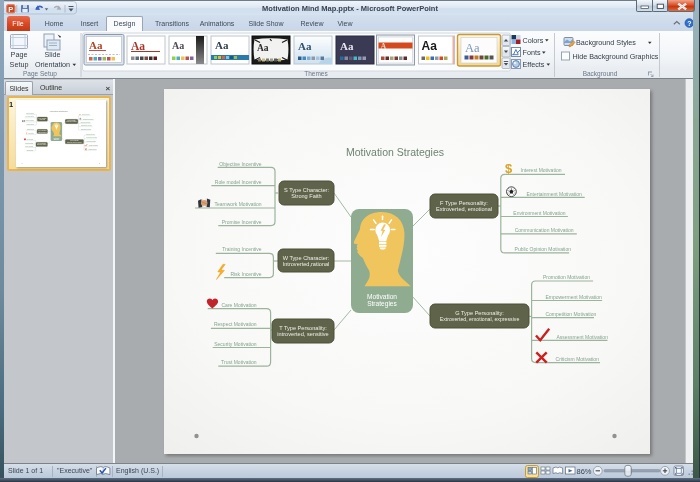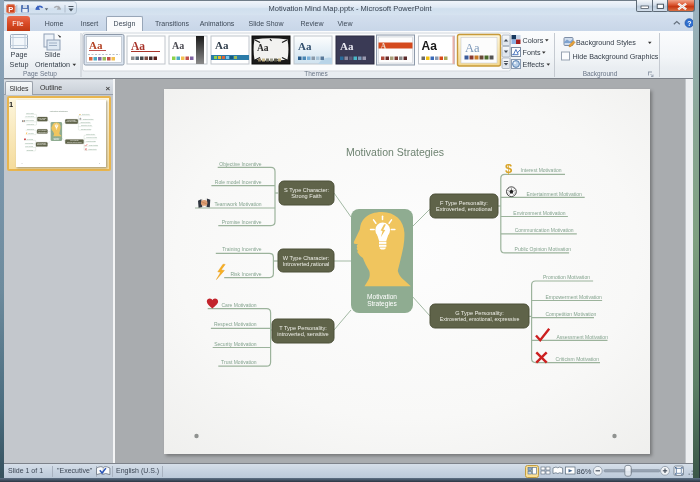--- a/index.html
+++ b/index.html
@@ -7,21 +7,21 @@
 .abs { position:absolute; }
 #win { position:absolute; left:0; top:0; width:700px; height:482px; background:#cfdcec; }
 
 
 #bl { left:0; top:0; width:4px; height:482px; background:linear-gradient(180deg,#93a9bd 0%,#7d98ae 30%,#6d8b9d 60%,#4a6c7e 85%,#35505c 100%); }
 #br { left:693px; top:0; width:7px; height:482px; background:linear-gradient(180deg,#9db4c4 0%,#8aa796 25%,#7fa080 50%,#5c7f66 80%,#3a5547 100%); border-right:1px solid #27323a;}
 #bb { left:0; top:478px; width:700px; height:4px; background:linear-gradient(180deg,#5f7186 0%,#3f4d5e 60%,#2c3642 100%); }
 
 
 #titlebar { left:0; top:0; width:700px; height:15px; background:linear-gradient(180deg,#f0f4fa 0%,#dfe9f4 45%,#d0dfee 55%,#d6e3f0 100%); border-top:1px solid #6f7c88;}
-#title-text { left:0; top:4px; width:700px; text-align:center; font-size:7.5px; color:#394351; }
+#title-text { left:0; top:4px; width:700px; text-align:center; font-size:7.5px; color:#394351;font-weight:bold; }
 #wbtns { left:636px; top:0; width:60px; height:12px; }
 .wbtn { position:absolute; top:0; height:12px; border:1px solid #5e6a76; border-top:none; background:linear-gradient(180deg,#f4f7fa 0%,#d9e2ec 40%,#bccbdb 60%,#d3dfeb 100%); }
 #btn-min { left:0; width:17px; border-radius:0 0 2px 2px;}
 #btn-res { left:16px; width:16px; border-radius:0 0 2px 2px;}
 #btn-close { left:31px; width:28px; background:linear-gradient(180deg,#f0a489 0%,#dd5c37 40%,#c63812 60%,#d96f42 100%); border-radius:0 0 3px 3px;}
 
 
 #tabrow { left:0; top:15px; width:700px; height:16px; background:linear-gradient(180deg,#d3dfee 0%,#c8d6e8 100%); }
 .tab { position:absolute; top:17px; height:14px; font-size:7px; color:#3e4a58; text-align:center; line-height:14px; }
 #tab-file { left:6.5px; top:16px; width:23px; height:15px; background:linear-gradient(180deg,#e9694a 0%,#d94a25 50%,#c03a14 100%); color:#fff; border-radius:3px 3px 0 0; line-height:15px;}

